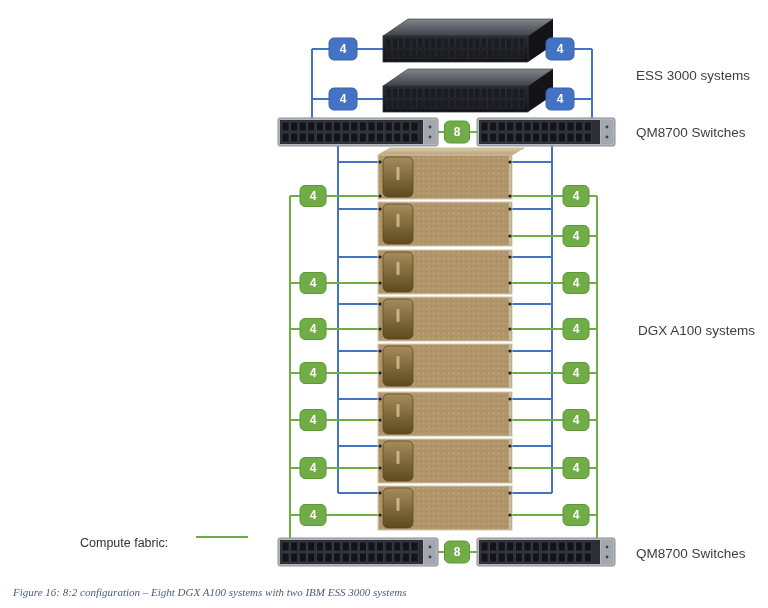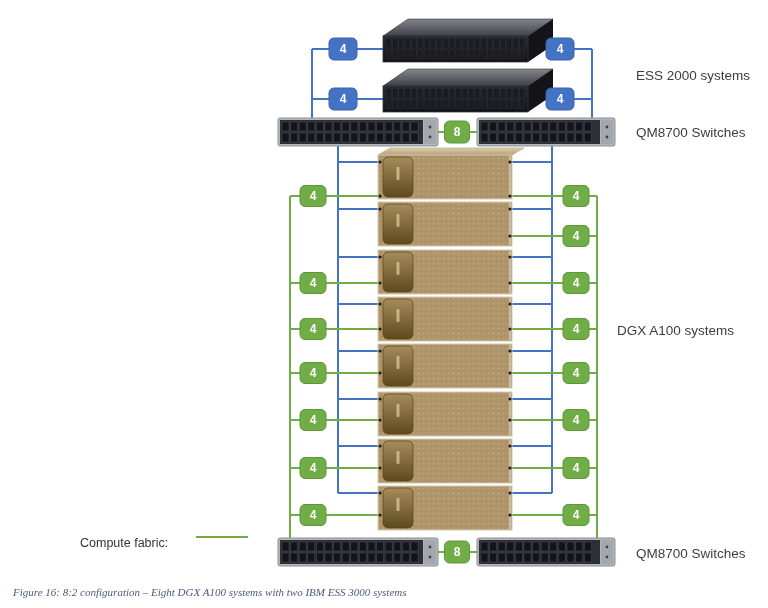--- a/index.html
+++ b/index.html
@@ -496,23 +496,23 @@
         <circle cx="510" cy="351" r="1.6" fill="#1e1e1e"></circle>
         <circle cx="380" cy="399" r="1.6" fill="#1e1e1e"></circle>
         <circle cx="510" cy="399" r="1.6" fill="#1e1e1e"></circle>
         <circle cx="380" cy="446" r="1.6" fill="#1e1e1e"></circle>
         <circle cx="510" cy="446" r="1.6" fill="#1e1e1e"></circle>
         <circle cx="380" cy="493" r="1.6" fill="#1e1e1e"></circle>
         <circle cx="510" cy="493" r="1.6" fill="#1e1e1e"></circle>
       </g>
   </svg>
 
-  <div class="side-label" style="left:636px;top:68px">ESS 2000 systems</div>
+  <div class="side-label" style="left:636px;top:68px">ESS 3000 systems</div>
   <div class="side-label" style="left:636px;top:125px">QM8700 Switches</div>
-  <div class="side-label" style="left:617px;top:323px">DGX A100 systems</div>
+  <div class="side-label" style="left:638px;top:323px">DGX A100 systems</div>
   <div class="side-label" style="left:636px;top:546px">QM8700 Switches</div>
 
   <div id="legend">
     <div class="legend-row">
       <span class="legend-label">Compute fabric:</span>
       <span class="legend-line" id="legend-line-compute" style="background: rgb(112, 173, 71);"></span>
     </div>
   </div>
 
   <div id="caption">

